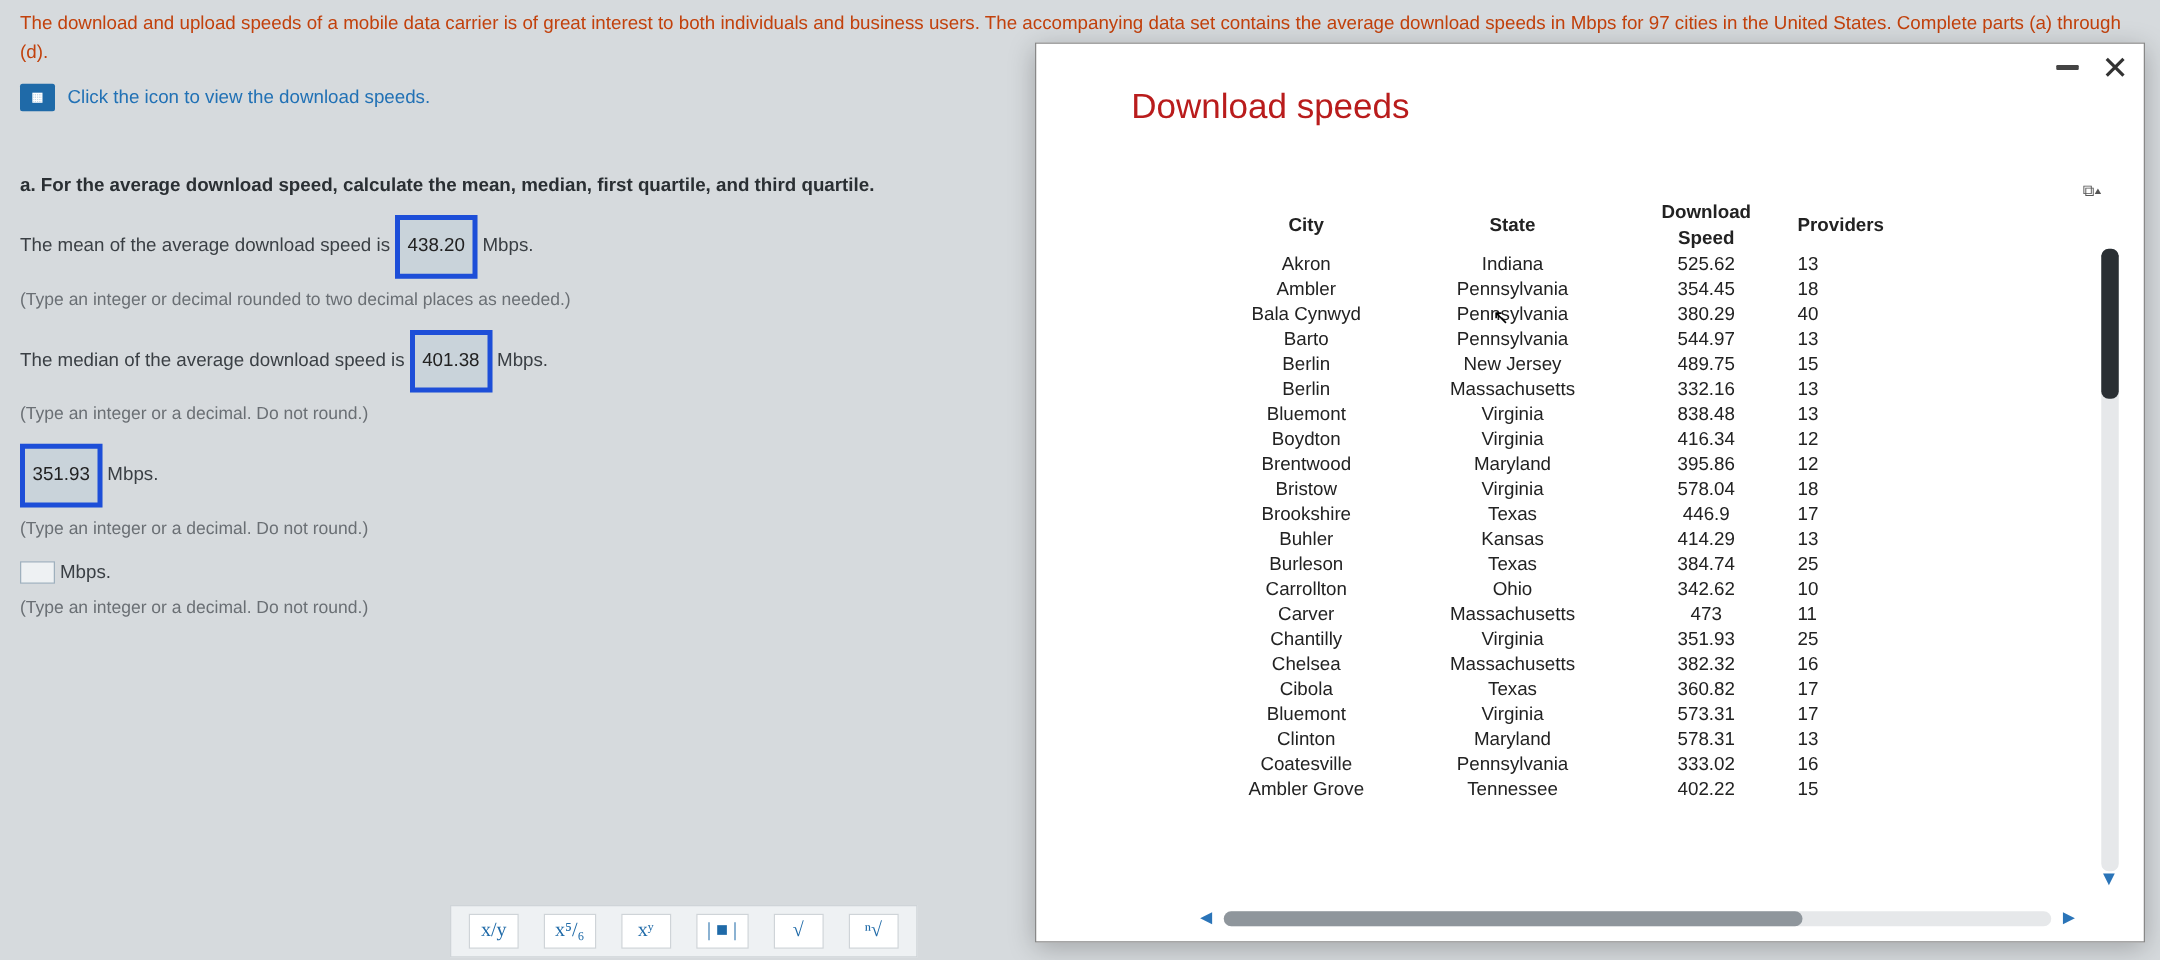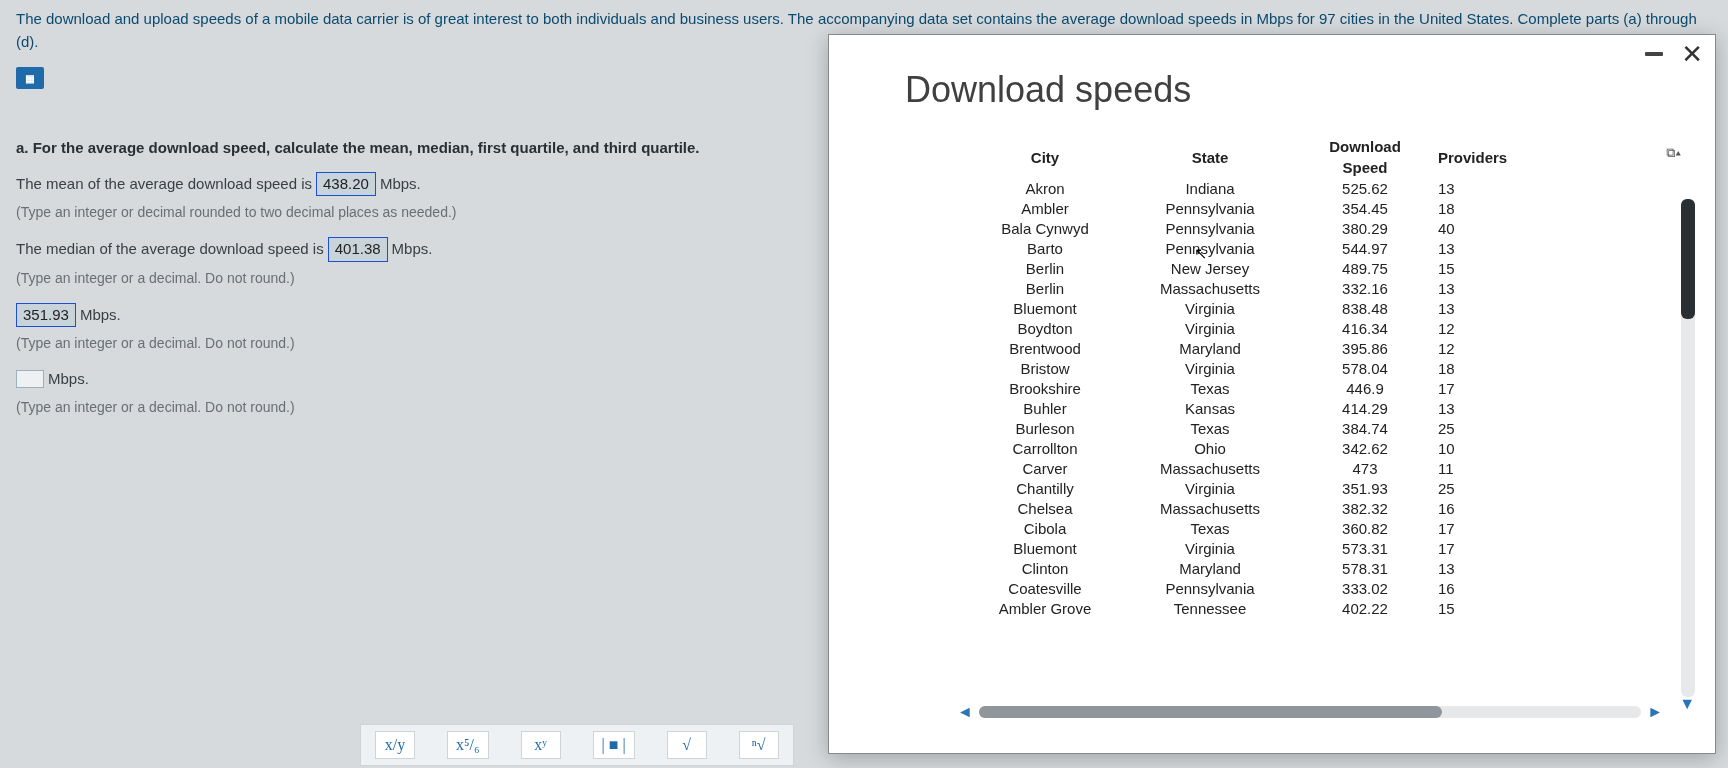--- a/index.html
+++ b/index.html
@@ -10,21 +10,21 @@
     height: 768px;
     overflow: hidden;
     position: relative;
     color: #3a3f44;
   }
   .problem-area {
     padding: 8px 16px 0 16px;
     font-size: 15px;
     line-height: 1.5;
   }
-  .intro { color: #0c4a6e; margin-bottom: 14px; }
+  .intro { color: #c2410c; margin-bottom: 14px; }
   .icon-row { display: flex; align-items: center; gap: 10px; margin-bottom: 18px; }
   .data-icon {
     width: 28px; height: 22px;
     background: #1f6aa8;
     display: inline-flex; align-items: center; justify-content: center;
     color: #fff; font-size: 10px; font-weight: bold;
     border-radius: 2px;
   }
   .icon-label { color: #2171b5; font-size: 15px; }
   .divider-row { display:flex; justify-content:center; margin: 6px 0 14px 0; }
@@ -33,23 +33,23 @@
     border-radius: 10px; background: #e7eaec;
     display:flex; align-items:center; justify-content:center; gap:3px;
   }
   .pill span { width:3px; height:3px; background:#777; border-radius:50%; }
   .part-a { font-weight: bold; color: #2a2f33; margin-bottom: 12px; }
   .line { margin-bottom: 6px; display:flex; align-items:center; flex-wrap:wrap; gap:4px;}
   .hint { color: #6a6f74; font-size: 14px; margin-bottom: 14px; }
   .answer-box {
     display: inline-block;
     min-width: 56px;
-    padding: 0 6px;
+    padding: 10px 6px;
     background: #c9d3da;
-    border: 1px solid #1d4ed8;
+    border: 4px solid #1d4ed8;
     font-family: inherit;
     font-size: 15px;
     color: #222;
     text-align: left;
   }
   .answer-empty {
     display: inline-block;
     width: 28px; height: 18px;
     background: #eef1f3;
     border: 1px solid #9fb0bd;
@@ -65,32 +65,33 @@
     border: 1px solid #888;
     box-shadow: 0 4px 20px rgba(0,0,0,.25);
     display: flex; flex-direction: column;
   }
   .modal-header {
     display: flex; align-items: center; justify-content: flex-end;
     padding: 6px 12px 0 12px; gap: 18px;
   }
   .modal-title {
     position:absolute; left:76px; top:34px;
-    font-size: 36px; color: #404040;
+    font-size: 28px; color: #b91c1c;
   }
   .min-icon { width:18px; height:4px; background:#444; border-radius:1px; }
   .close-icon { font-size: 26px; color:#333; line-height: 1; cursor:pointer; }
   .modal-body {
     flex:1; padding: 70px 28px 8px 28px; overflow:hidden; position:relative;
   }
   .table-wrap {
     position:relative;
     height: 562px;
     overflow: hidden;
     border-right: 14px solid transparent;
+    margin-top: 23px;
   }
   table { width: 590px; margin: 0 auto; border-collapse: collapse; }
   th { font-weight: bold; color:#222; padding: 2px 8px; font-size:15px; }
   td { padding: 1.5px 8px; font-size:15px; color:#222; }
   .col-city   { width: 150px; text-align: center; }
   .col-state  { width: 180px; text-align: center; }
   .col-speed  { width: 130px; text-align: center; }
   .col-prov   { width: 130px; text-align: left; }
   .header-stacked { line-height: 1.1; }
   .tiny-corner-icon {
@@ -113,21 +114,21 @@
     display:flex; align-items:center; gap:6px;
     padding: 4px 24px 4px 100px;
   }
   .left-arrow, .right-arrow { color:#2a74b8; font-size:16px; }
   .hscroll { flex:1; height:12px; background:#e6e8ea; border-radius:6px; position:relative; }
   .hthumb { position:absolute; left:0; top:0; bottom:0; width:70%; background:#8f969c; border-radius:6px; }
 
   
   .bottom-bar {
     position:absolute; left: 360px; bottom: 2px;
-    display:flex; gap: 32px; align-items:center;
+    display:flex; gap: 20px; align-items:center;
     background: #eef1f3; padding: 6px 14px;
     border: 1px solid #cfd4d8;
   }
   .tool {
     min-width: 40px; height: 28px; padding:0 8px;
     display:flex; align-items:center; justify-content:center;
     font-size: 16px; color:#1f6aa8; background:#fff;
     border:1px solid #cfd4d8;
     font-family: 'Times New Roman', serif;
   }
@@ -139,20 +140,21 @@
   }
 </style>
 </head>
 <body>
 
 <div class="problem-area">
   <div class="intro">The download and upload speeds of a mobile data carrier is of great interest to both individuals and business users. The accompanying data set contains the average download speeds in Mbps for 97 cities in the United States. Complete parts (a) through (d).</div>
 
   <div class="icon-row">
     <div class="data-icon">▦</div>
+    <div class="icon-label">Click the icon to view the download speeds.</div>
   </div>
 
   <div class="divider-row">
     <div class="pill">
         <span></span>
         <span></span>
         <span></span>
       </div>
   </div>
 

